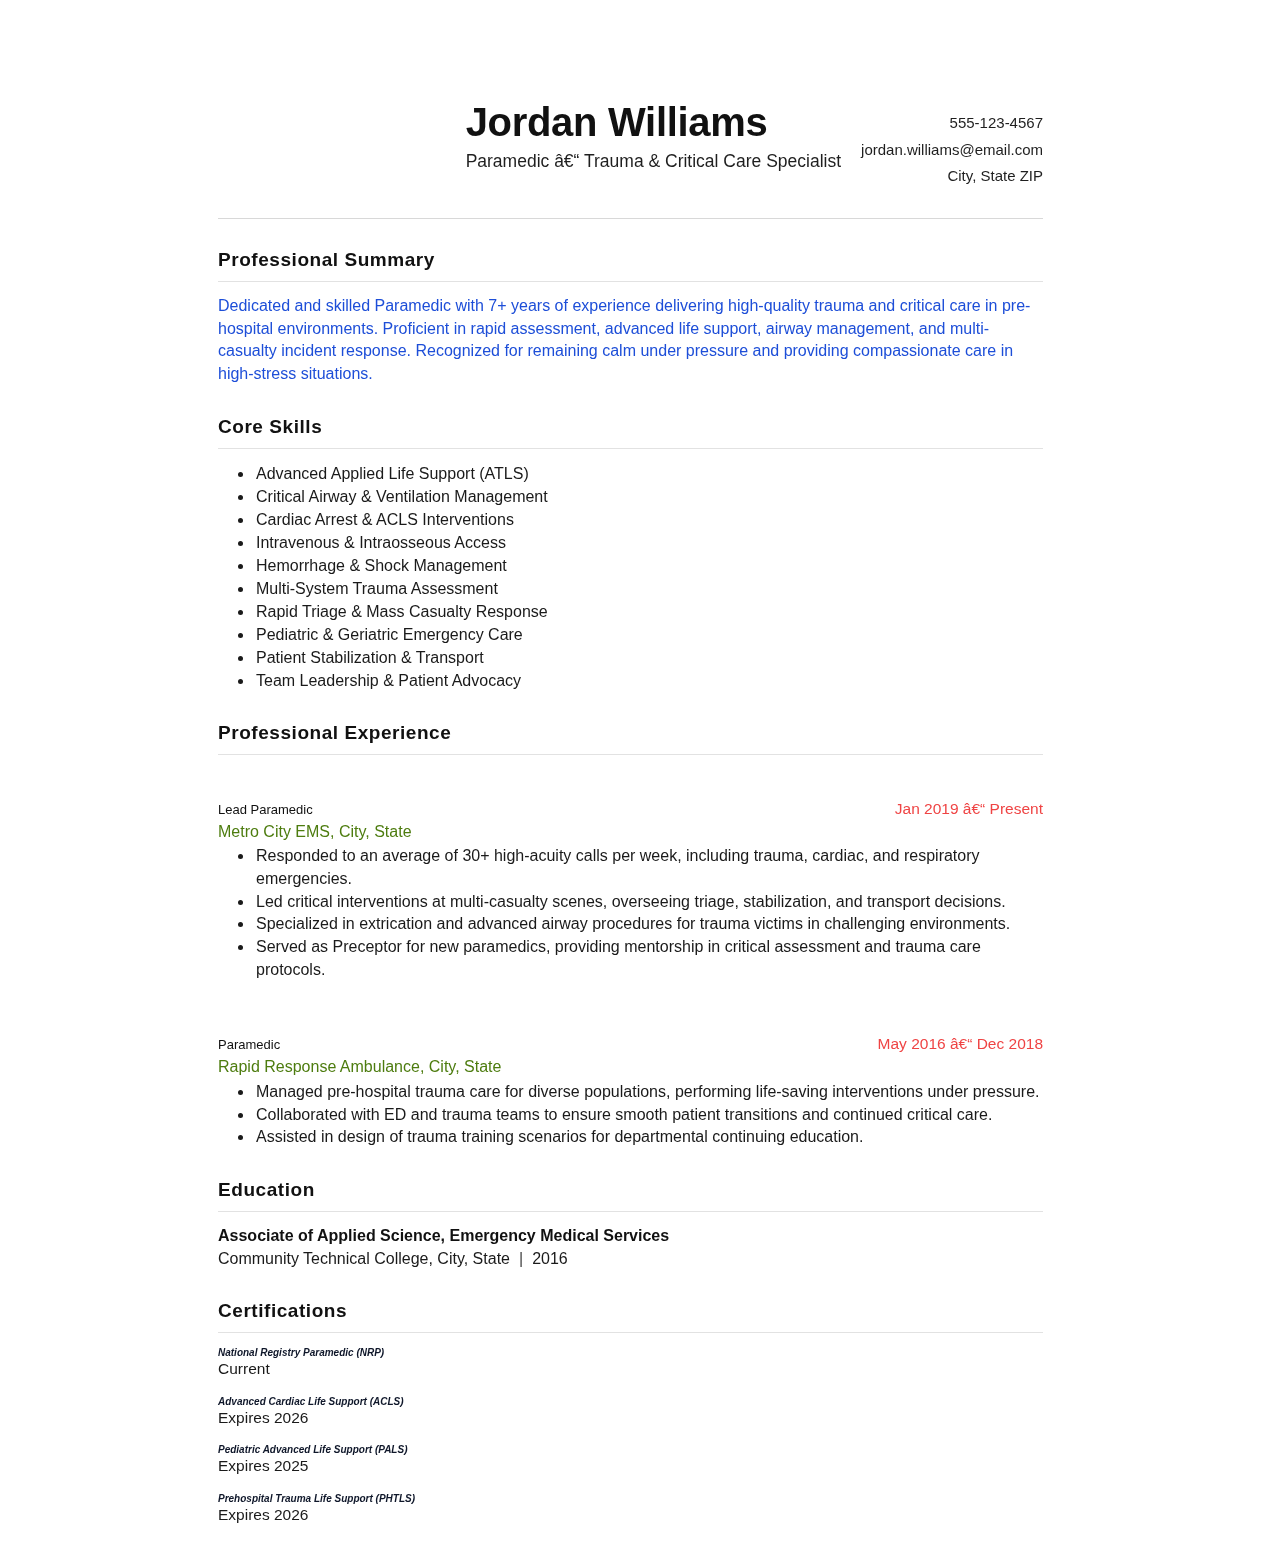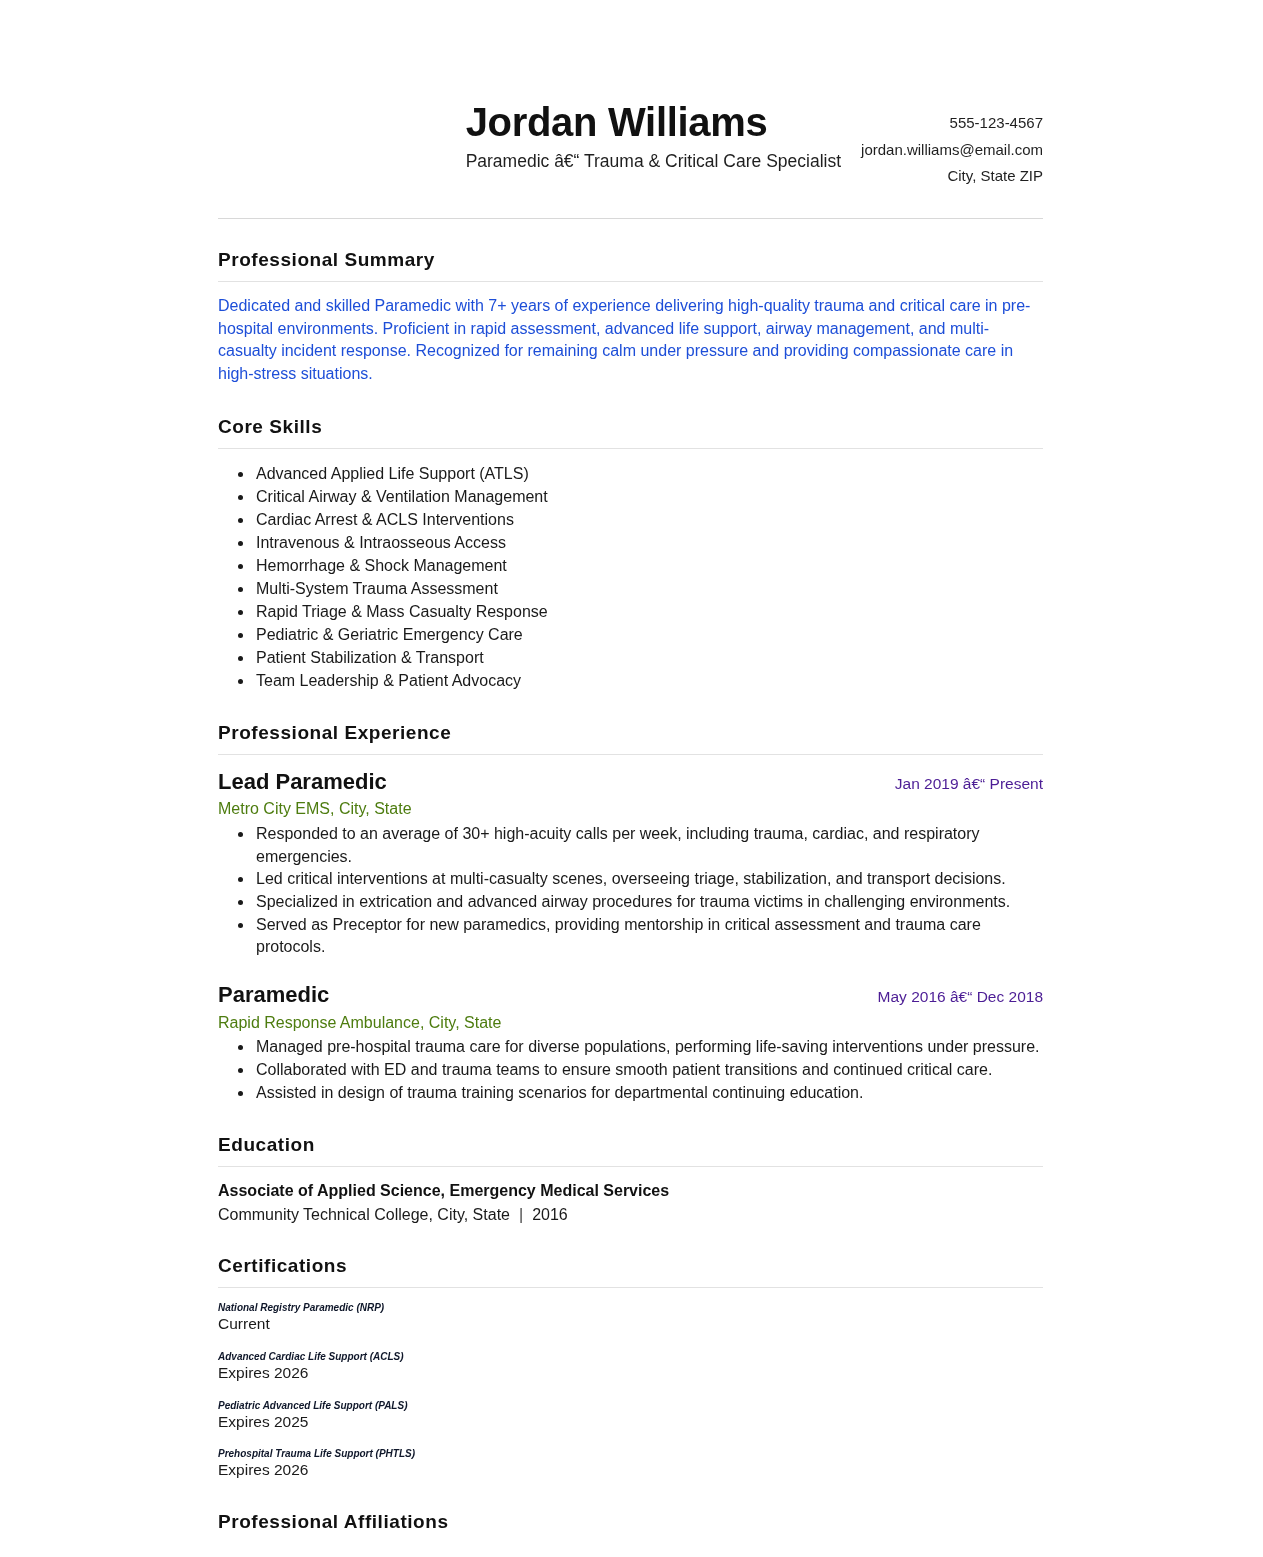--- a/index.html
+++ b/index.html
@@ -104,30 +104,31 @@
   
   .job { margin-bottom: 22px; }
   .job:last-child { margin-bottom: 0; }
   .job-head {
     display: flex;
     align-items: baseline;
     justify-content: space-between;
     margin-bottom: 2px;
   }
   .job-title {
-    font-size: 22px;
-    font-weight: bold;
+    font-size: 13px;
+    font-weight: normal;
     color: #111111;
     line-height: 1.3;
   }
   .job-dates {
     font-size: 15.5px;
-    color: #4c1d95;
+    color: #ef4444;
     white-space: nowrap;
     padding-left: 20px;
+    margin-top: 32px;
   }
   .job-org {
     font-size: 16px;
     color: #4d7c0f;
     line-height: 1.35;
     margin-bottom: 3px;
   }
 
   
   .edu-degree {

